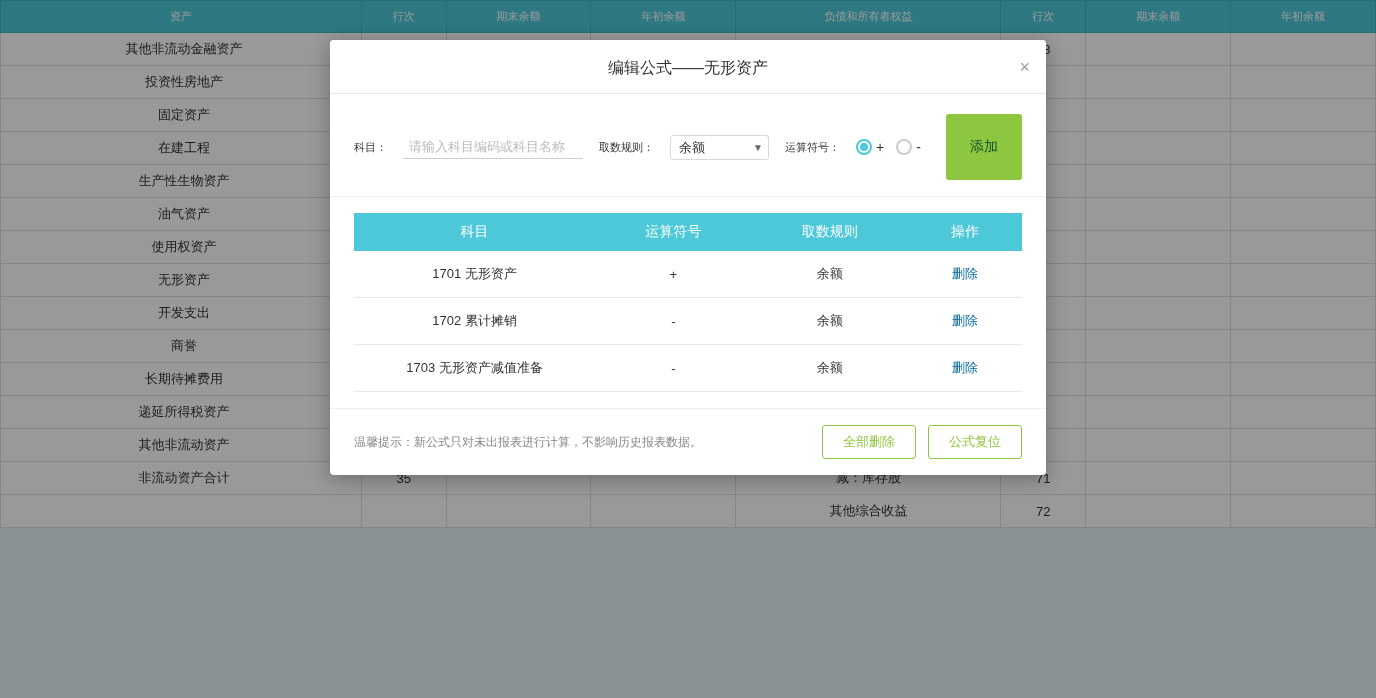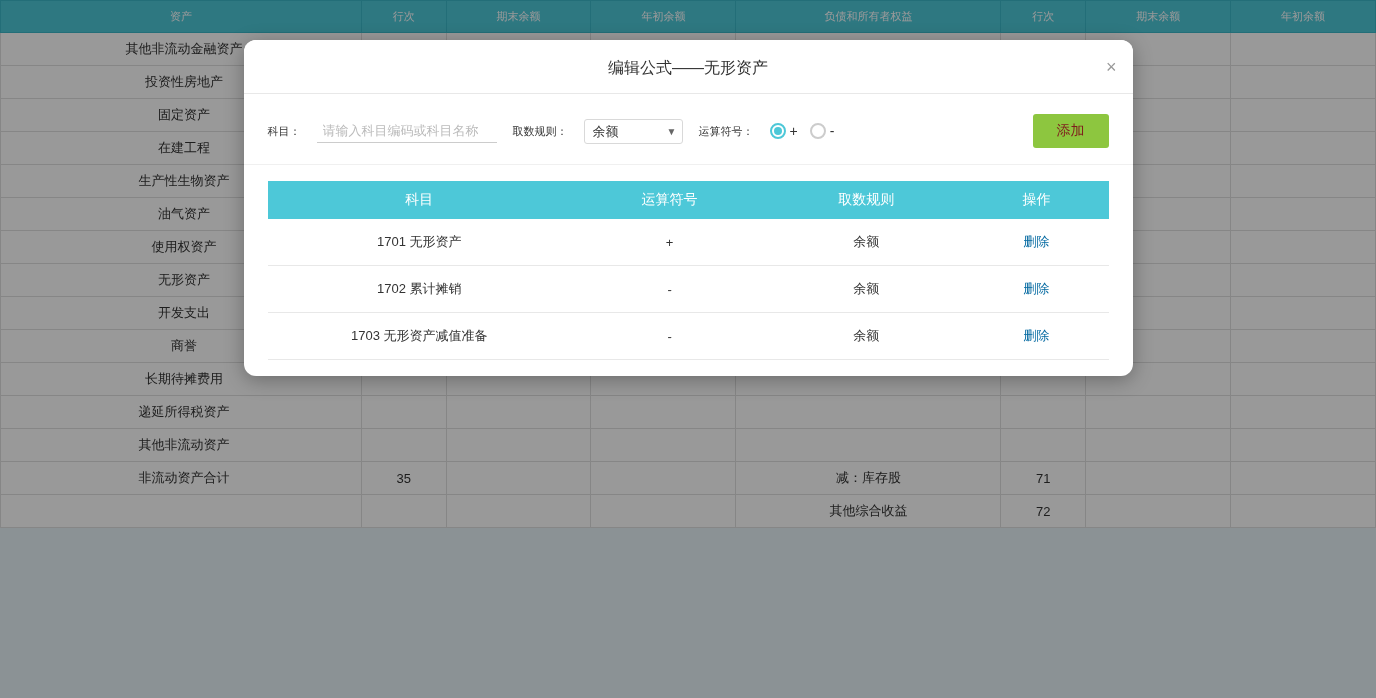--- a/index.html
+++ b/index.html
@@ -49,22 +49,22 @@
       z-index: 10;
       display: flex;
       align-items: flex-start;
       justify-content: center;
       padding-top: 40px;
     }
 
     
     .modal {
       background: #fff;
-      width: 889px;
-      border-radius: 12px;
+      width: 716px;
+      border-radius: 4px;
       box-shadow: 0 4px 20px rgba(0,0,0,0.3);
       overflow: hidden;
       position: relative;
     }
 
     .modal-header {
       background: #fff;
       padding: 18px 20px 14px;
       text-align: center;
       border-bottom: 1px solid #e8e8e8;
@@ -171,23 +171,23 @@
       border-radius: 50%;
       background: #4dc8d8;
     }
     .radio-label {
       font-size: 14px;
       color: #333;
     }
 
     .add-btn {
       background: #8dc63f;
-      color: #7f1d1d;
+      color: #14532d;
       border: none;
-      padding: 8px 24px;
+      padding: 24px 24px;
       border-radius: 3px;
       font-size: 14px;
       cursor: pointer;
       margin-left: auto;
     }
 
     
     .modal-table {
       width: calc(100% - 48px);
       margin: 0 24px;
@@ -494,15 +494,22 @@
           <tr>
             <td class="subject-cell">1703 无形资产减值准备</td>
             <td>-</td>
             <td>余额</td>
             <td><a class="delete-link">删除</a></td>
           </tr>
         </tbody>
       </table>
     </div>
 
+    <div class="modal-footer">
+      <span class="hint-text">温馨提示：新公式只对未出报表进行计算，不影响历史报表数据。</span>
+      <div class="footer-btns">
+        <button class="outline-btn delete-all">全部删除</button>
+        <button class="outline-btn reset">公式复位</button>
+      </div>
+    </div>
 
   </div>
 </div>
 
 </body></html>

